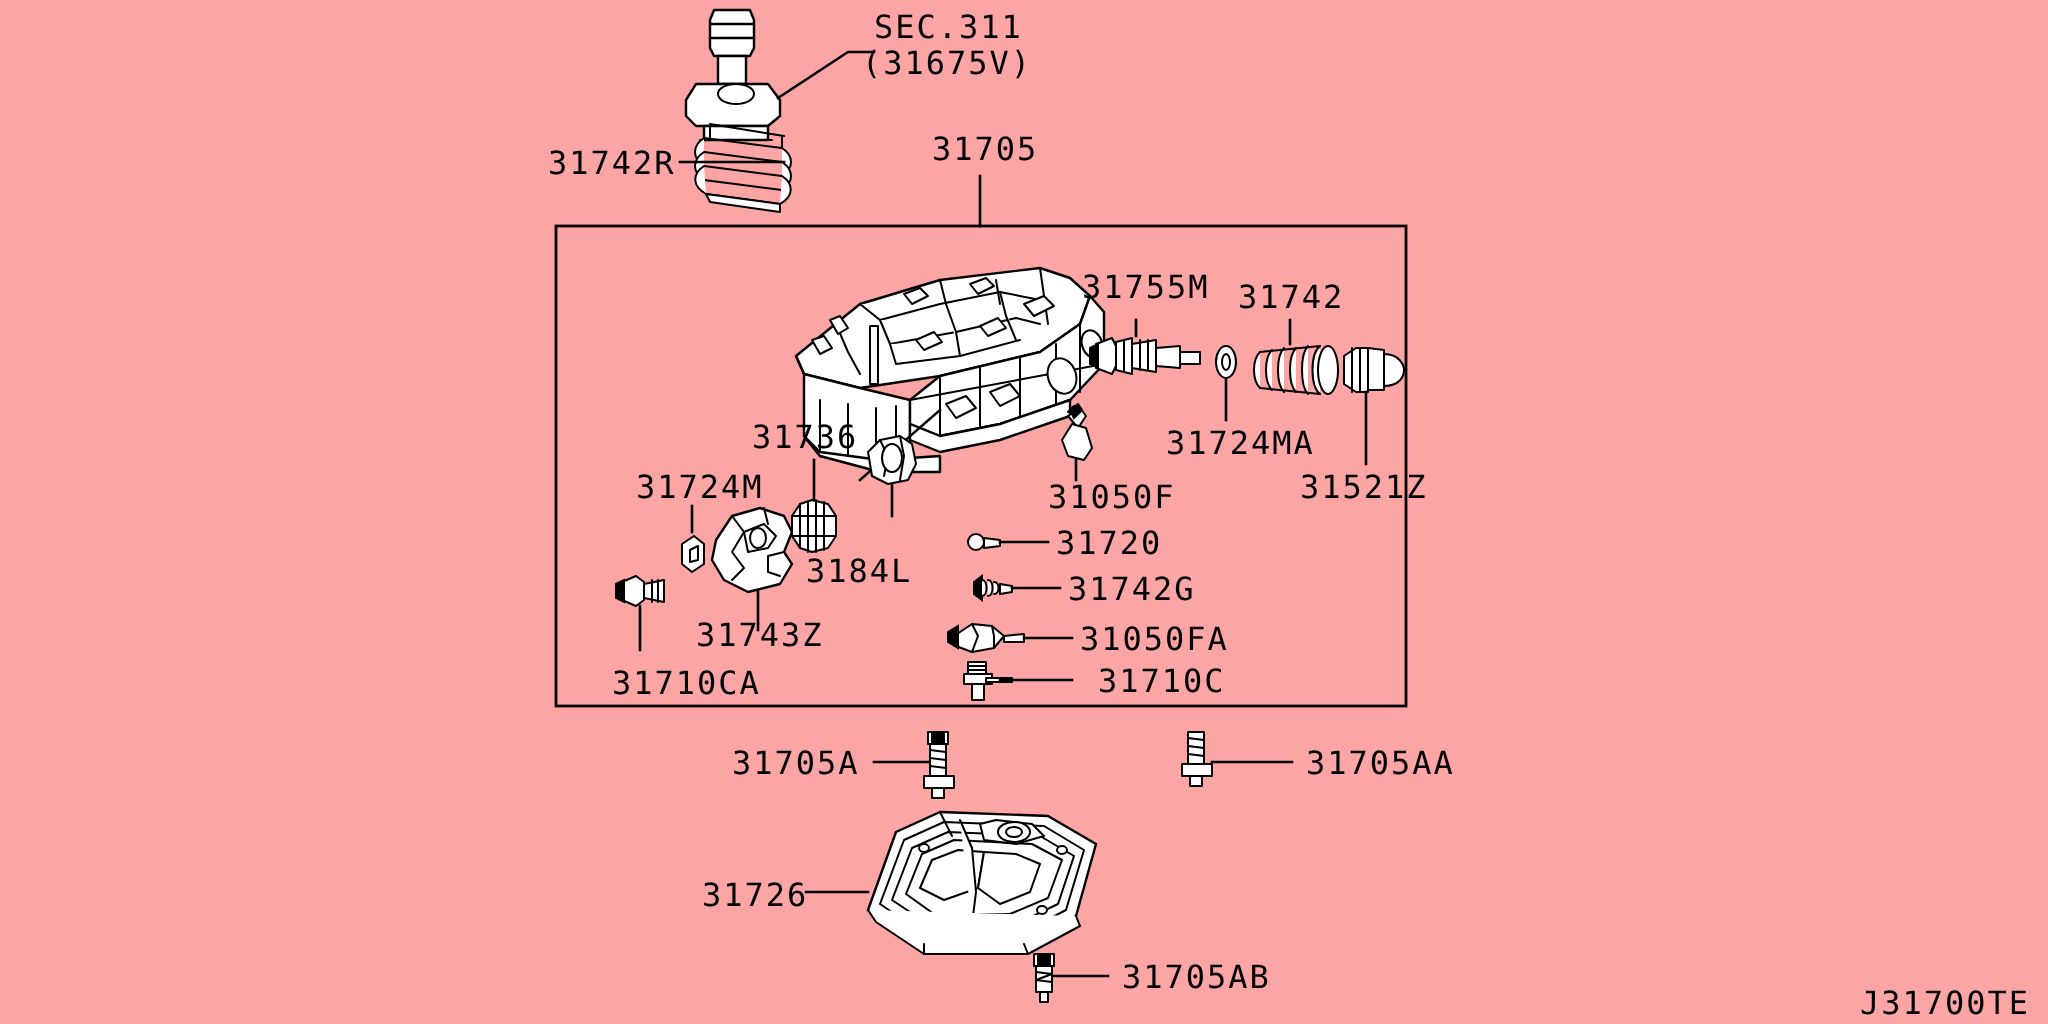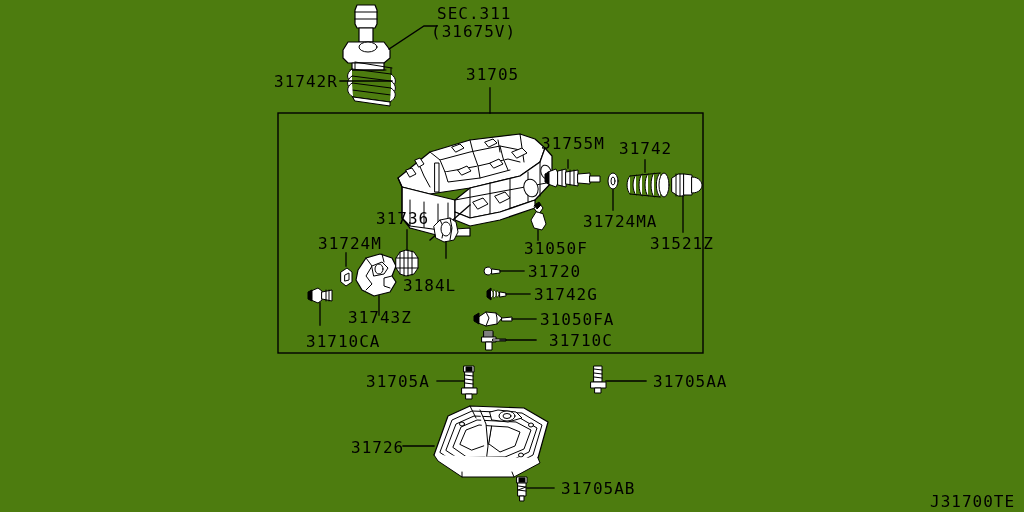--- a/index.html
+++ b/index.html
@@ -5,21 +5,21 @@
 <style>
   html, body {
     margin: 0;
     padding: 0;
     background: #ffffff;
   }
   #page {
     position: relative;
     width: 1024px;
     height: 512px;
-    background: #4d7c0f;
+    background: #fca5a5;
     overflow: hidden;
     font-family: "DejaVu Sans Mono", "Liberation Mono", monospace;
   }
   #page svg {
     position: absolute;
     left: 0;
     top: 0;
   }
   .lbl-code {
     font-family: "DejaVu Sans Mono", "Liberation Mono", monospace;

